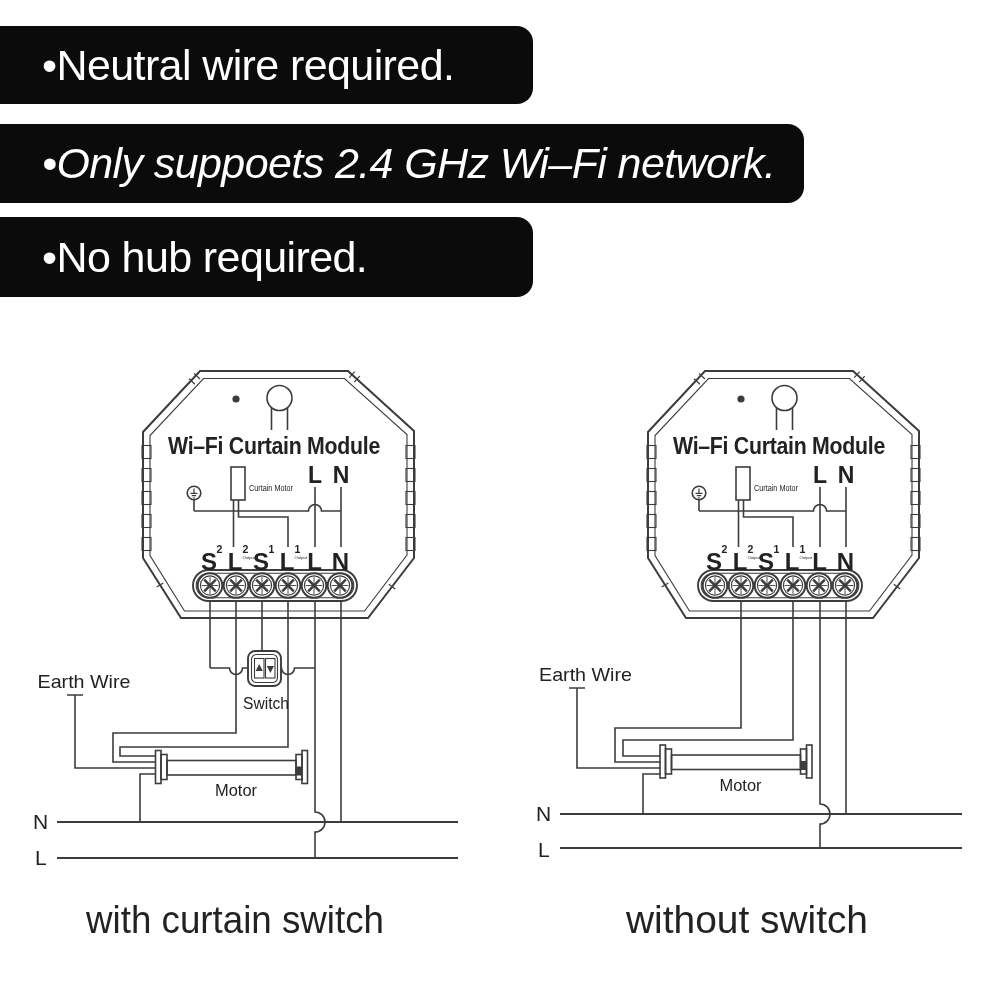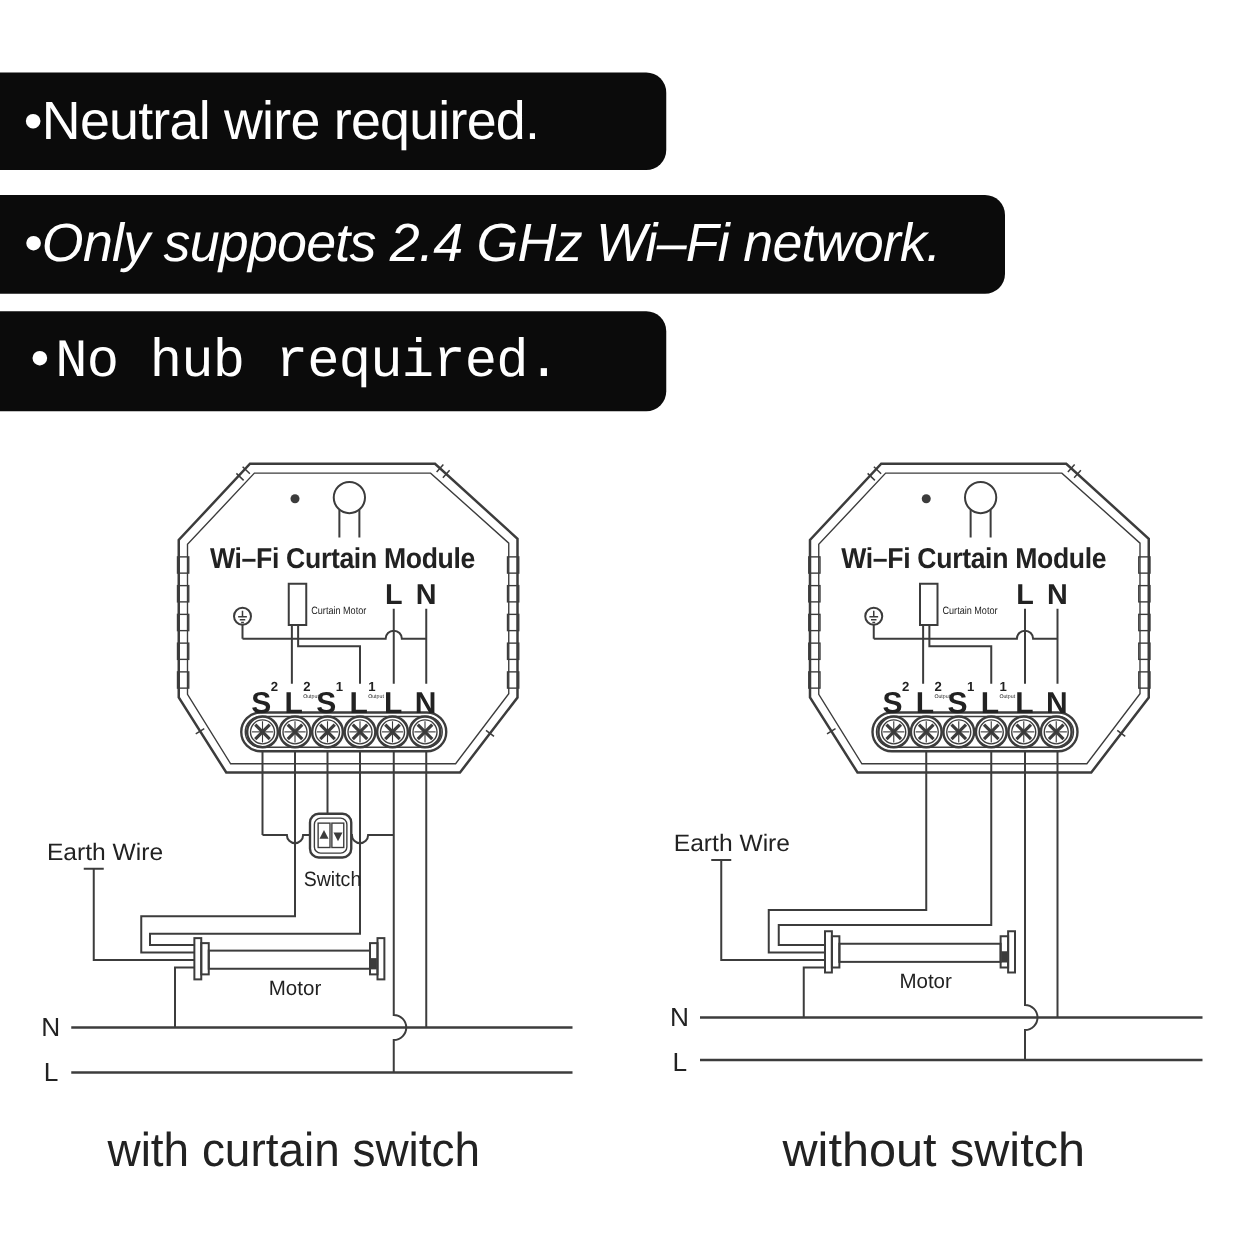--- a/index.html
+++ b/index.html
@@ -3,25 +3,25 @@
 <meta charset="utf-8">
 <style>
   :root{
     --background:#ffffff; --banner-bg:#0b0b0b; --banner-text:#ffffff;
     --line:#3c3c3c; --ink:#222222;
   }
   html,body{margin:0;padding:0;}
   body{width:1000px;height:1000px;background:var(--background);overflow:hidden;
        font-family:"Liberation Sans",sans-serif;position:relative;}
   .banner{position:absolute;left:0;background:var(--banner-bg);color:var(--banner-text);
-          display:flex;align-items:center;padding-left:19px;box-sizing:border-box;
-          font-size:43px;letter-spacing:-0.6px;border-radius:0 16px 16px 0;white-space:nowrap;margin-top:32px;}
+          display:flex;align-items:center;padding-left:42px;box-sizing:border-box;
+          font-size:43px;letter-spacing:-0.6px;border-radius:0 16px 16px 0;white-space:nowrap;}
   .banner.b1{top:26px;height:78px;width:533px;}
   .banner.b2{top:124px;height:79px;width:804px;font-style:italic;}
-  .banner.b3{top:217px;height:80px;width:533px;font-family:Liberation Mono, monospace;}
+  .banner.b3{top:217px;height:80px;width:533px;}
   svg{position:absolute;left:0;top:0;}
   svg text{font-family:"Liberation Sans",sans-serif;fill:var(--ink);}
   .ln{fill:none;stroke:var(--line);stroke-width:1.6px;}
   .ln2{fill:none;stroke:var(--line);stroke-width:1.9px;}
   .thk{fill:none;stroke:var(--line);stroke-width:2px;}
   .thn{fill:none;stroke:var(--line);stroke-width:1.1px;}
   .tick{fill:none;stroke:var(--line);stroke-width:1.2px;}
   .scrx{stroke:var(--line);stroke-width:2.5px;}
   .scrt{stroke:var(--line);stroke-width:0.9px;}
   .fillc{fill:var(--line);stroke:none;}

